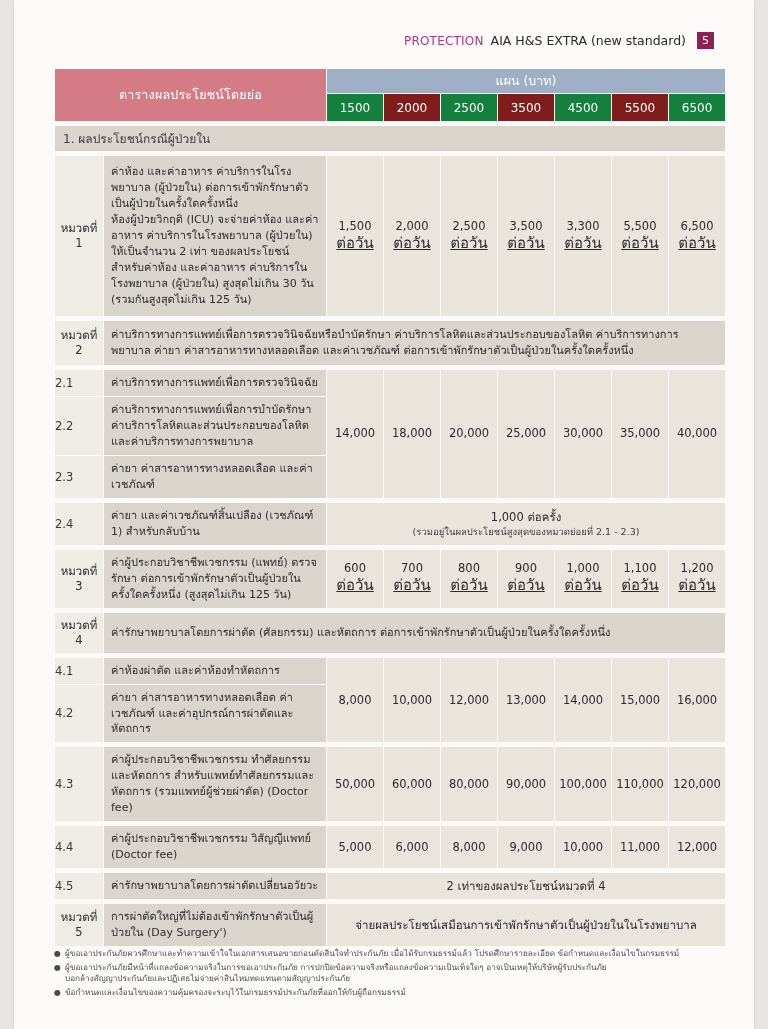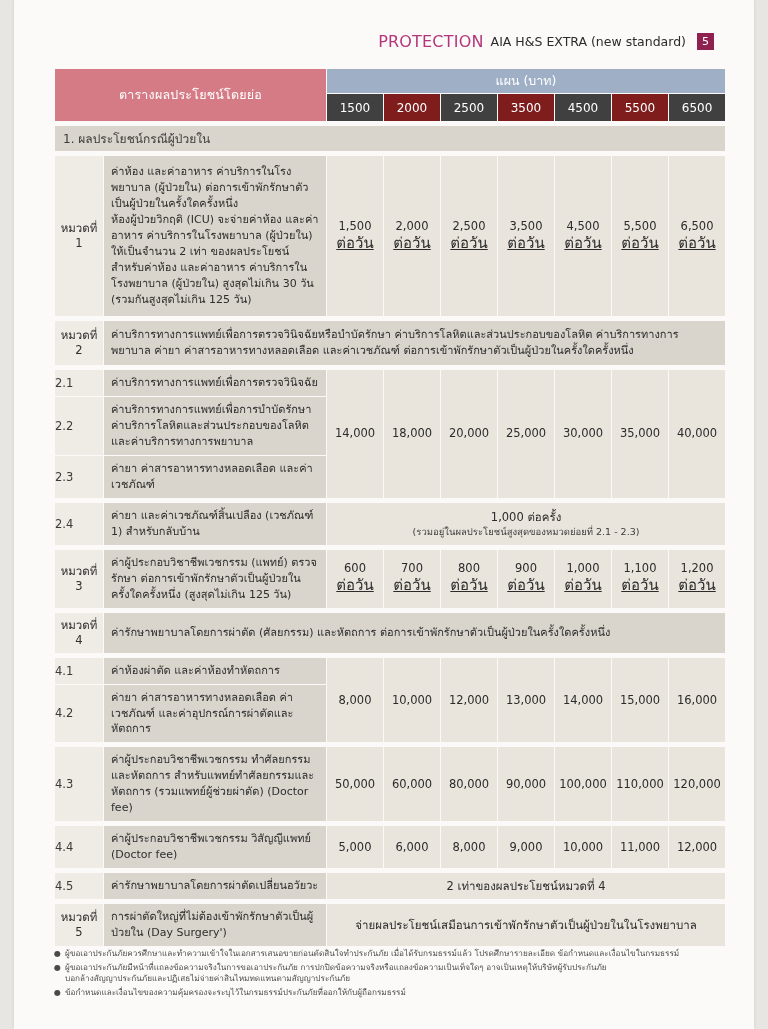--- a/index.html
+++ b/index.html
@@ -24,21 +24,21 @@
   .doc-header {
     position: absolute;
     right: 40px; top: 32px;
     display: flex;
     align-items: center;
     gap: 7px;
     white-space: nowrap;
   }
   .doc-header .protection {
     color: #b3357a;
-    font-size: 16px;
+    font-size: 12px;
     letter-spacing: .2px;
     font-weight: 400;
   }
   .doc-header .product {
     color: #2b2b2b;
     font-size: 12.5px;
   }
   .page-badge {
     background: #8e2150;
     color: #ffffff;
@@ -80,21 +80,21 @@
     font-size: 12.5px;
     text-align: center;
     height: 24px;
   }
   .th-plan {
     height: 27px;
     text-align: center;
     font-size: 12px;
     color: #ffffff;
   }
-  .th-plan.odd  { background: #404040; }
+  .th-plan.odd  { background: #15803d; }
   .th-plan.even { background: #7f1d1d; }
 
   
   .section-band {
     background: #d9d5cc;
     color: #3a3a3a;
     font-size: 12px;
     height: 25px;
     padding-left: 8px !important;
     text-align: left;
@@ -225,21 +225,21 @@
               <span style="display: block;">1</span>
             </td>
             <td class="desc-cell">
               <div>ค่าห้อง และค่าอาหาร ค่าบริการในโรงพยาบาล (ผู้ป่วยใน) ต่อการเข้าพักรักษาตัวเป็นผู้ป่วยในครั้งใดครั้งหนึ่ง</div>
               <div>ห้องผู้ป่วยวิกฤติ (ICU) จะจ่ายค่าห้อง และค่าอาหาร ค่าบริการในโรงพยาบาล (ผู้ป่วยใน) ให้เป็นจำนวน 2 เท่า ของผลประโยชน์สำหรับค่าห้อง และค่าอาหาร ค่าบริการในโรงพยาบาล (ผู้ป่วยใน) สูงสุดไม่เกิน 30 วัน (รวมกันสูงสุดไม่เกิน 125 วัน)</div>
             </td>
             <td class="val-cell"><span>1,500</span><span class="per">ต่อวัน</span></td>
             <td class="val-cell"><span>2,000</span><span class="per">ต่อวัน</span></td>
             <td class="val-cell"><span>2,500</span><span class="per">ต่อวัน</span></td>
             <td class="val-cell"><span>3,500</span><span class="per">ต่อวัน</span></td>
-            <td class="val-cell"><span>4,500</span><span class="per">ต่อวัน</span></td>
+            <td class="val-cell"><span>3,300</span><span class="per">ต่อวัน</span></td>
             <td class="val-cell"><span>5,500</span><span class="per">ต่อวัน</span></td>
             <td class="val-cell"><span>6,500</span><span class="per">ต่อวัน</span></td>
           </tr>
           <tr class="spacer-row">
             <td colspan="9"></td>
           </tr>
           <tr style="height: 44px;">
             <td class="cat-cell">
               <span style="display: block;">หมวดที่</span>
               <span style="display: block;">2</span>

